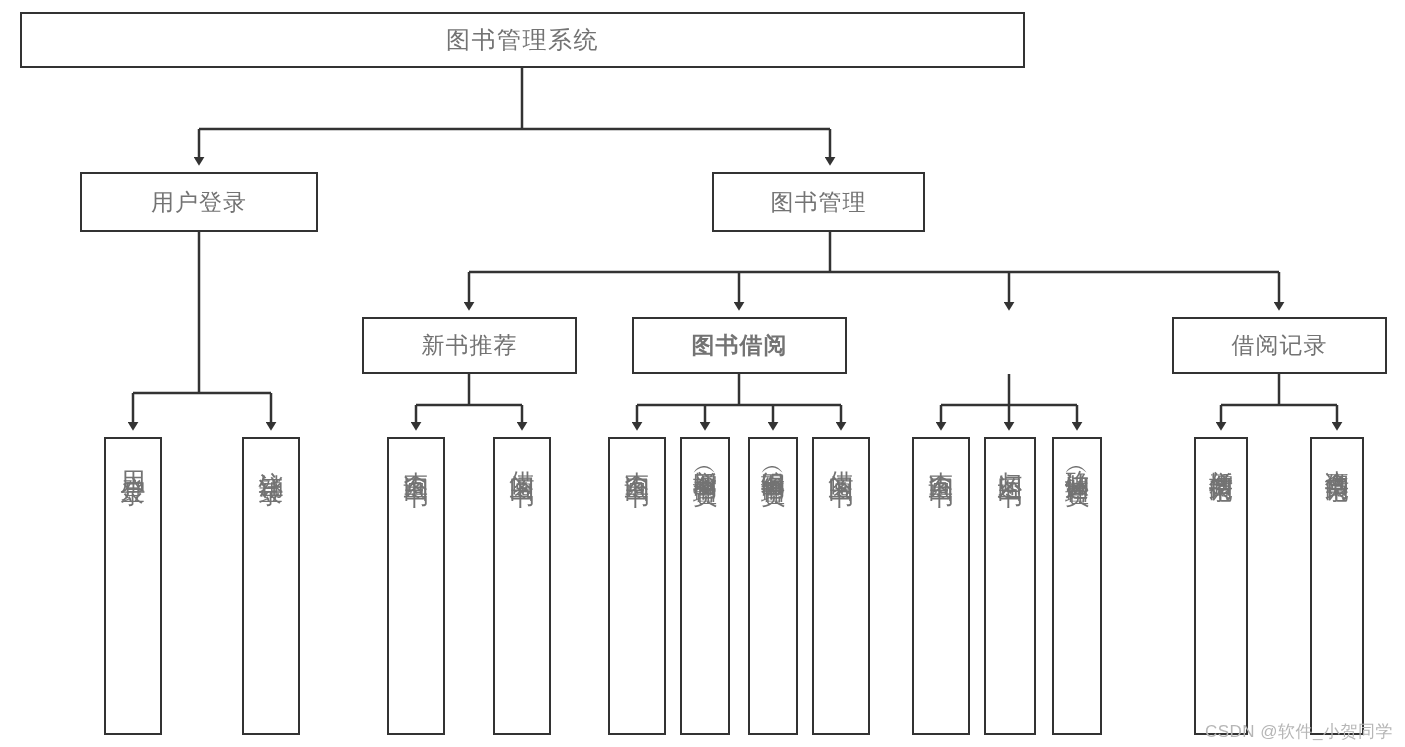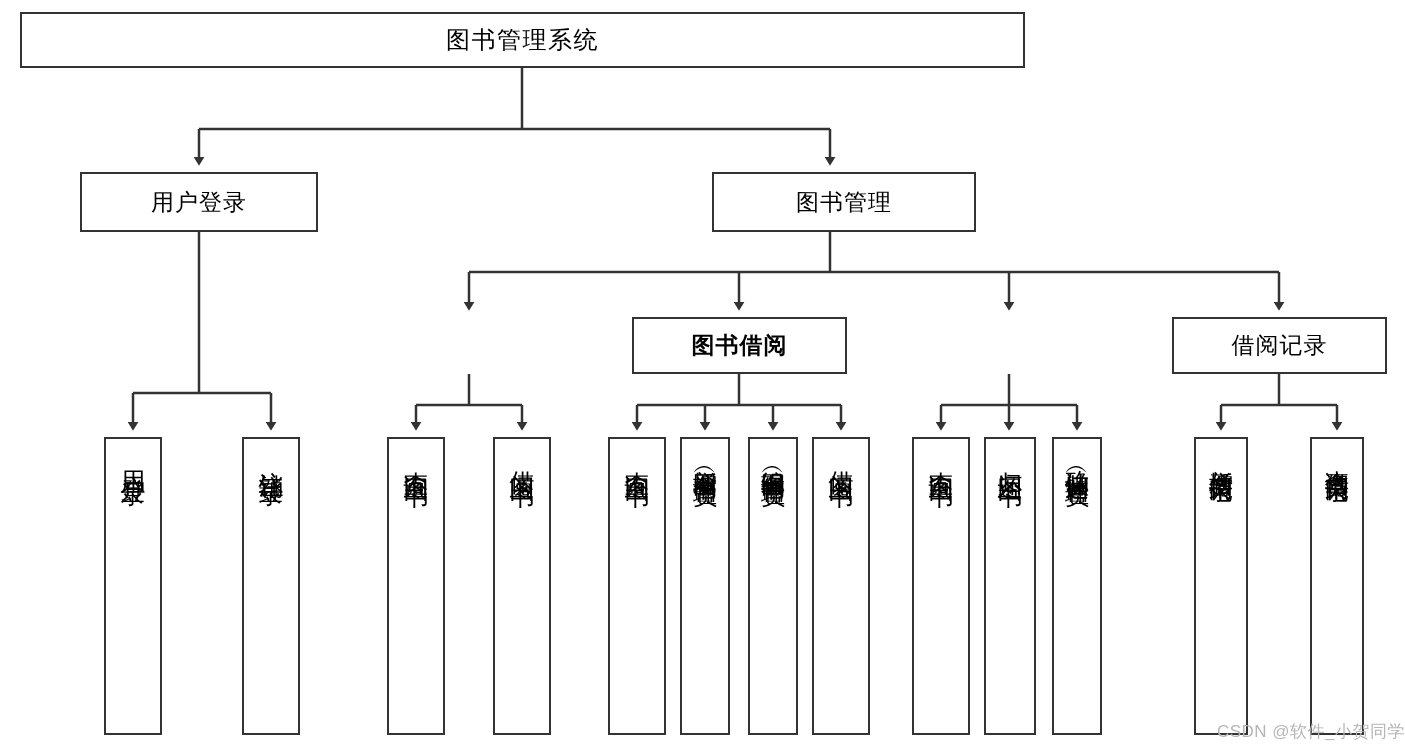--- a/index.html
+++ b/index.html
@@ -29,21 +29,21 @@
     display:flex;
     align-items:center;
     justify-content:center;
     color:#1a1a1a;
   }
   .node .lbl{
     display:block;
     text-align:left;
     line-height:1.08;
     white-space:nowrap;
-    color:#000000;
+    color:#737373;
   }
   
   .node.horiz .lbl{
     font-size:23px;
     letter-spacing:1px;
   }
   .node.root .lbl{
     font-size:24px;
     letter-spacing:1.5px;
   }
@@ -59,21 +59,21 @@
     line-height:1.0;
     letter-spacing:4px;
     white-space:nowrap;
   }
   .node.vert.tall .lbl{
     font-size:24px;
     letter-spacing:2px;
   }
   .watermark{
     position:absolute;
-    right:0;
+    right:12px;
     bottom:4px;
     font-size:17px;
     color:#b6b6b6;
     letter-spacing:0.5px;
     white-space:nowrap;
     user-select:none;
   }
 </style>
 </head>
 <body>
@@ -132,24 +132,27 @@
   </svg>
 
   <div class="node horiz root" style="left:20px; top:12px; width:1005px; height:56px;">
     <span class="lbl">图书管理系统</span>
   </div>
 
   <div class="node horiz" style="left:80px; top:172px; width:238px; height:60px;">
     <span class="lbl">用户登录</span>
   </div>
 
-  <div class="node horiz" style="left:712px; top:172px; width:264px; height:60px;">
+  <div class="node horiz" style="left:712px; top:172px; width:213px; height:60px;">
     <span class="lbl">图书管理</span>
   </div>
 
+  <div class="node horiz" style="left:362px; top:317px; width:215px; height:57px;">
+    <span class="lbl">新书推荐</span>
+  </div>
 
   <div class="node horiz" style="left:632px; top:317px; width:215px; height:57px;font-weight:bold;">
     <span class="lbl">图书借阅</span>
   </div>
 
 
   <div class="node horiz" style="left:1172px; top:317px; width:215px; height:57px;">
     <span class="lbl">借阅记录</span>
   </div>
 

